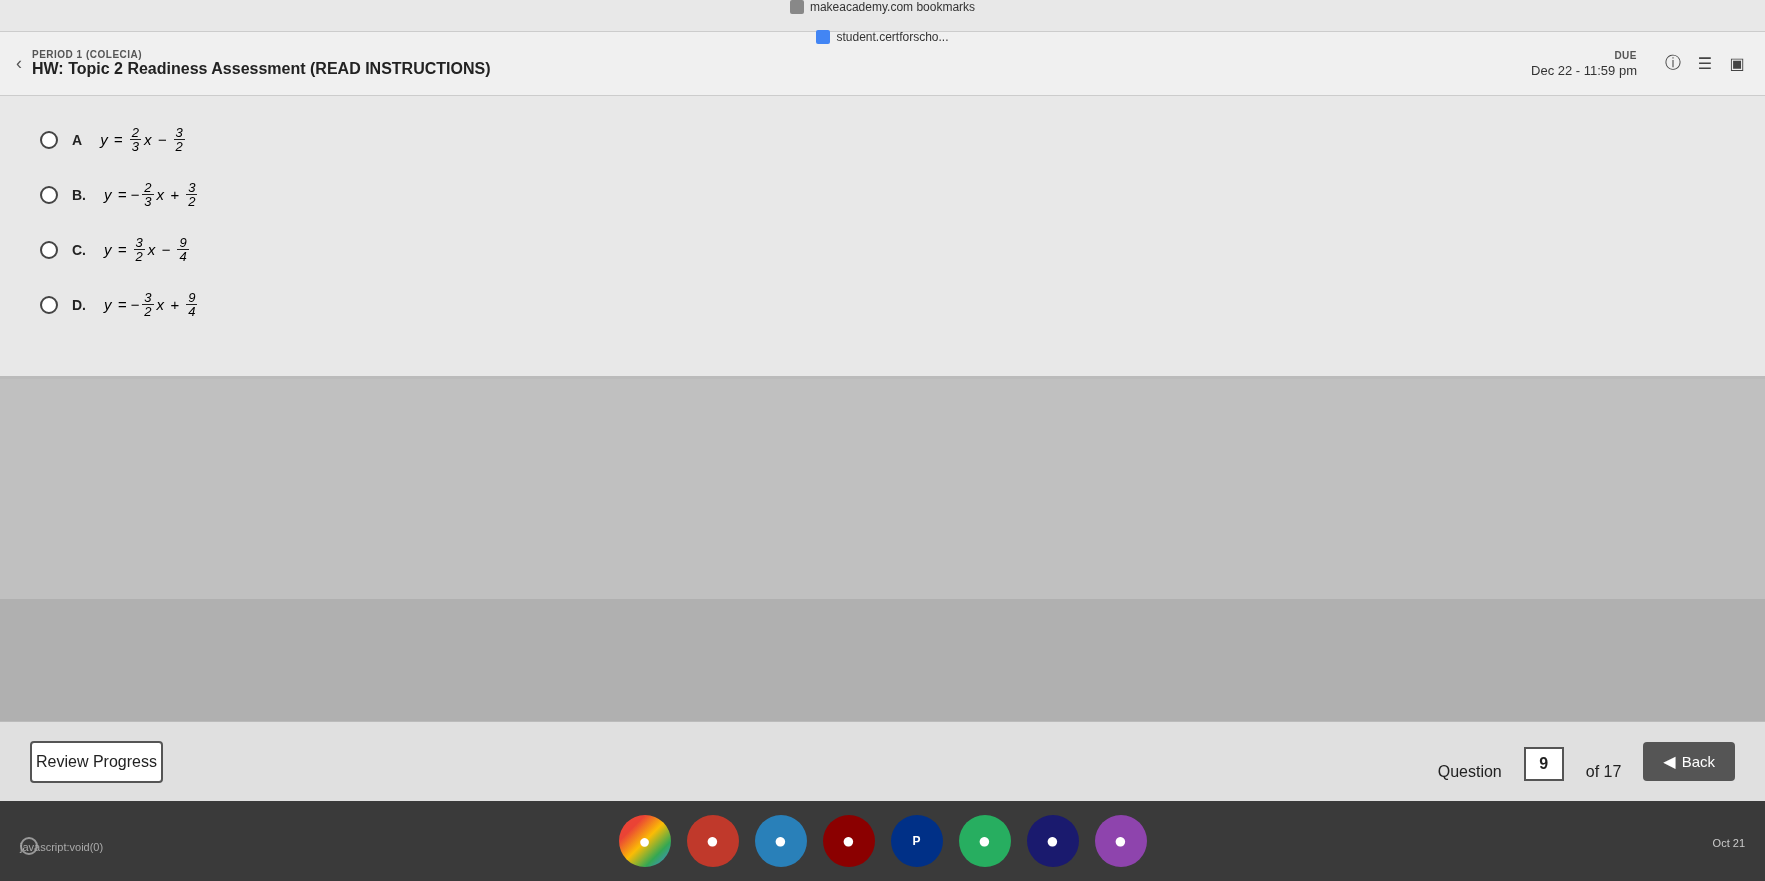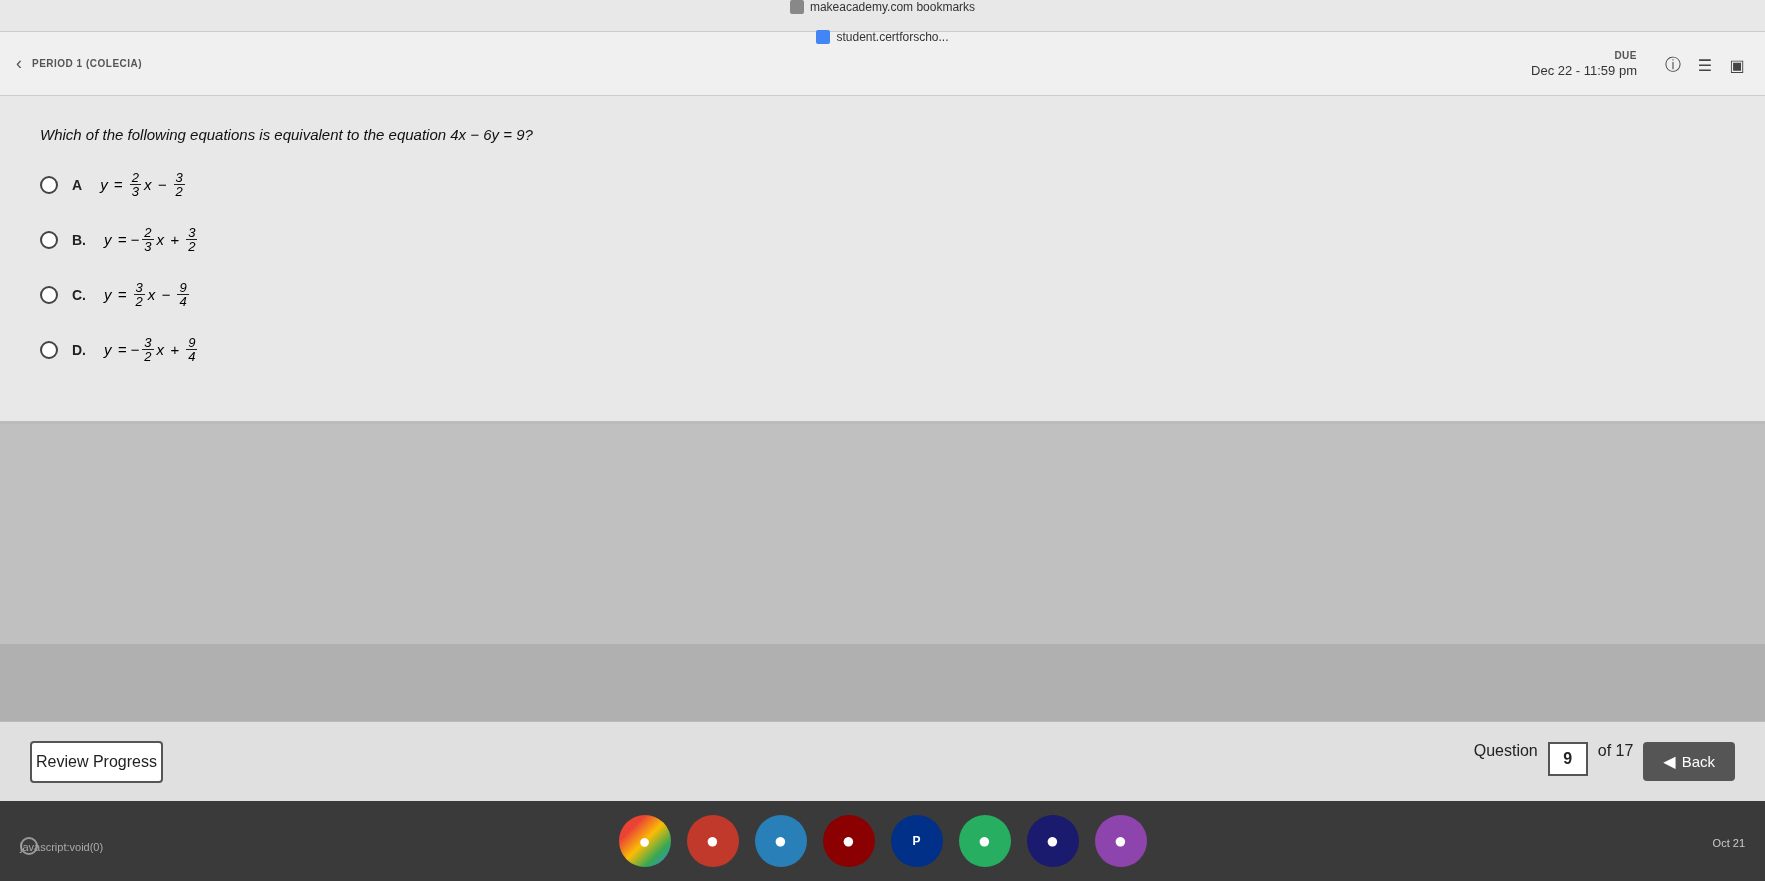--- a/index.html
+++ b/index.html
@@ -168,22 +168,22 @@
       border: 2px solid #555;
       background: white;
       padding: 10px 4px;
       font-size: 16px;
       cursor: pointer;
       border-radius: 4px;
       color: #222;
     }
     .question-nav {
       display: flex;
-      align-items: flex-start;
-      gap: 10px;
+      align-items: flex-end;
+      gap: 22px;
     }
     .question-nav-label {
       font-size: 16px;
       color: #222;
     }
     .question-number-box {
       border: 2px solid #555;
       background: white;
       width: 40px;
       height: 34px;
@@ -288,21 +288,21 @@
       display: inline-flex;
       align-items: center;
       gap: 2px;
       font-size: 15px;
       font-style: italic;
     }
     .var { font-style: italic; }
 
     .header-right-group {
       display: flex;
-      align-items: flex-end;
+      align-items: center;
       gap: 8px;
     }
   </style>
 </head>
 <body>
 
 <div class="browser-bar">
   <div class="browser-tab">
     <span class="tab-icon"></span>
     <span>makeacademy.com bookmarks</span>
@@ -311,37 +311,37 @@
     <span class="tab-icon" style="background:#4285f4;"></span>
     <span>student.certforscho...</span>
   </div>
 </div>
 
 <div class="header">
   <div class="header-left">
     <span class="back-arrow">‹</span>
     <div class="header-title-block">
       <span class="header-period">PERIOD 1 (COLECIA)</span>
+      <span class="header-title">HW: Topic 2 Readiness Assessment (READ INSTRUCTIONS)</span>
     </div>
   </div>
   <div class="header-right-group">
     <div class="header-right">
       <span class="due-label">DUE</span>
       <span class="due-date">Dec 22 - 11:59 pm</span>
     </div>
     <div class="header-icons">
       <div class="header-icon-btn">ⓘ</div>
       <div class="header-icon-btn">☰</div>
       <div class="header-icon-btn">▣</div>
     </div>
   </div>
 </div>
 
 <div class="question-area">
-  <div class="question-text">Which of the following equations is equivalent to the equation 4x − 6y = 9?</div>
 
   <div class="answer-option">
     <div class="radio-circle"></div>
     <span class="option-label">A</span>
     <span class="math-expr">
       <span class="var">y</span>&nbsp;=&nbsp;
       <span class="frac">
           <span class="frac-num">2</span>
           <span class="frac-den">3</span>
         </span>

